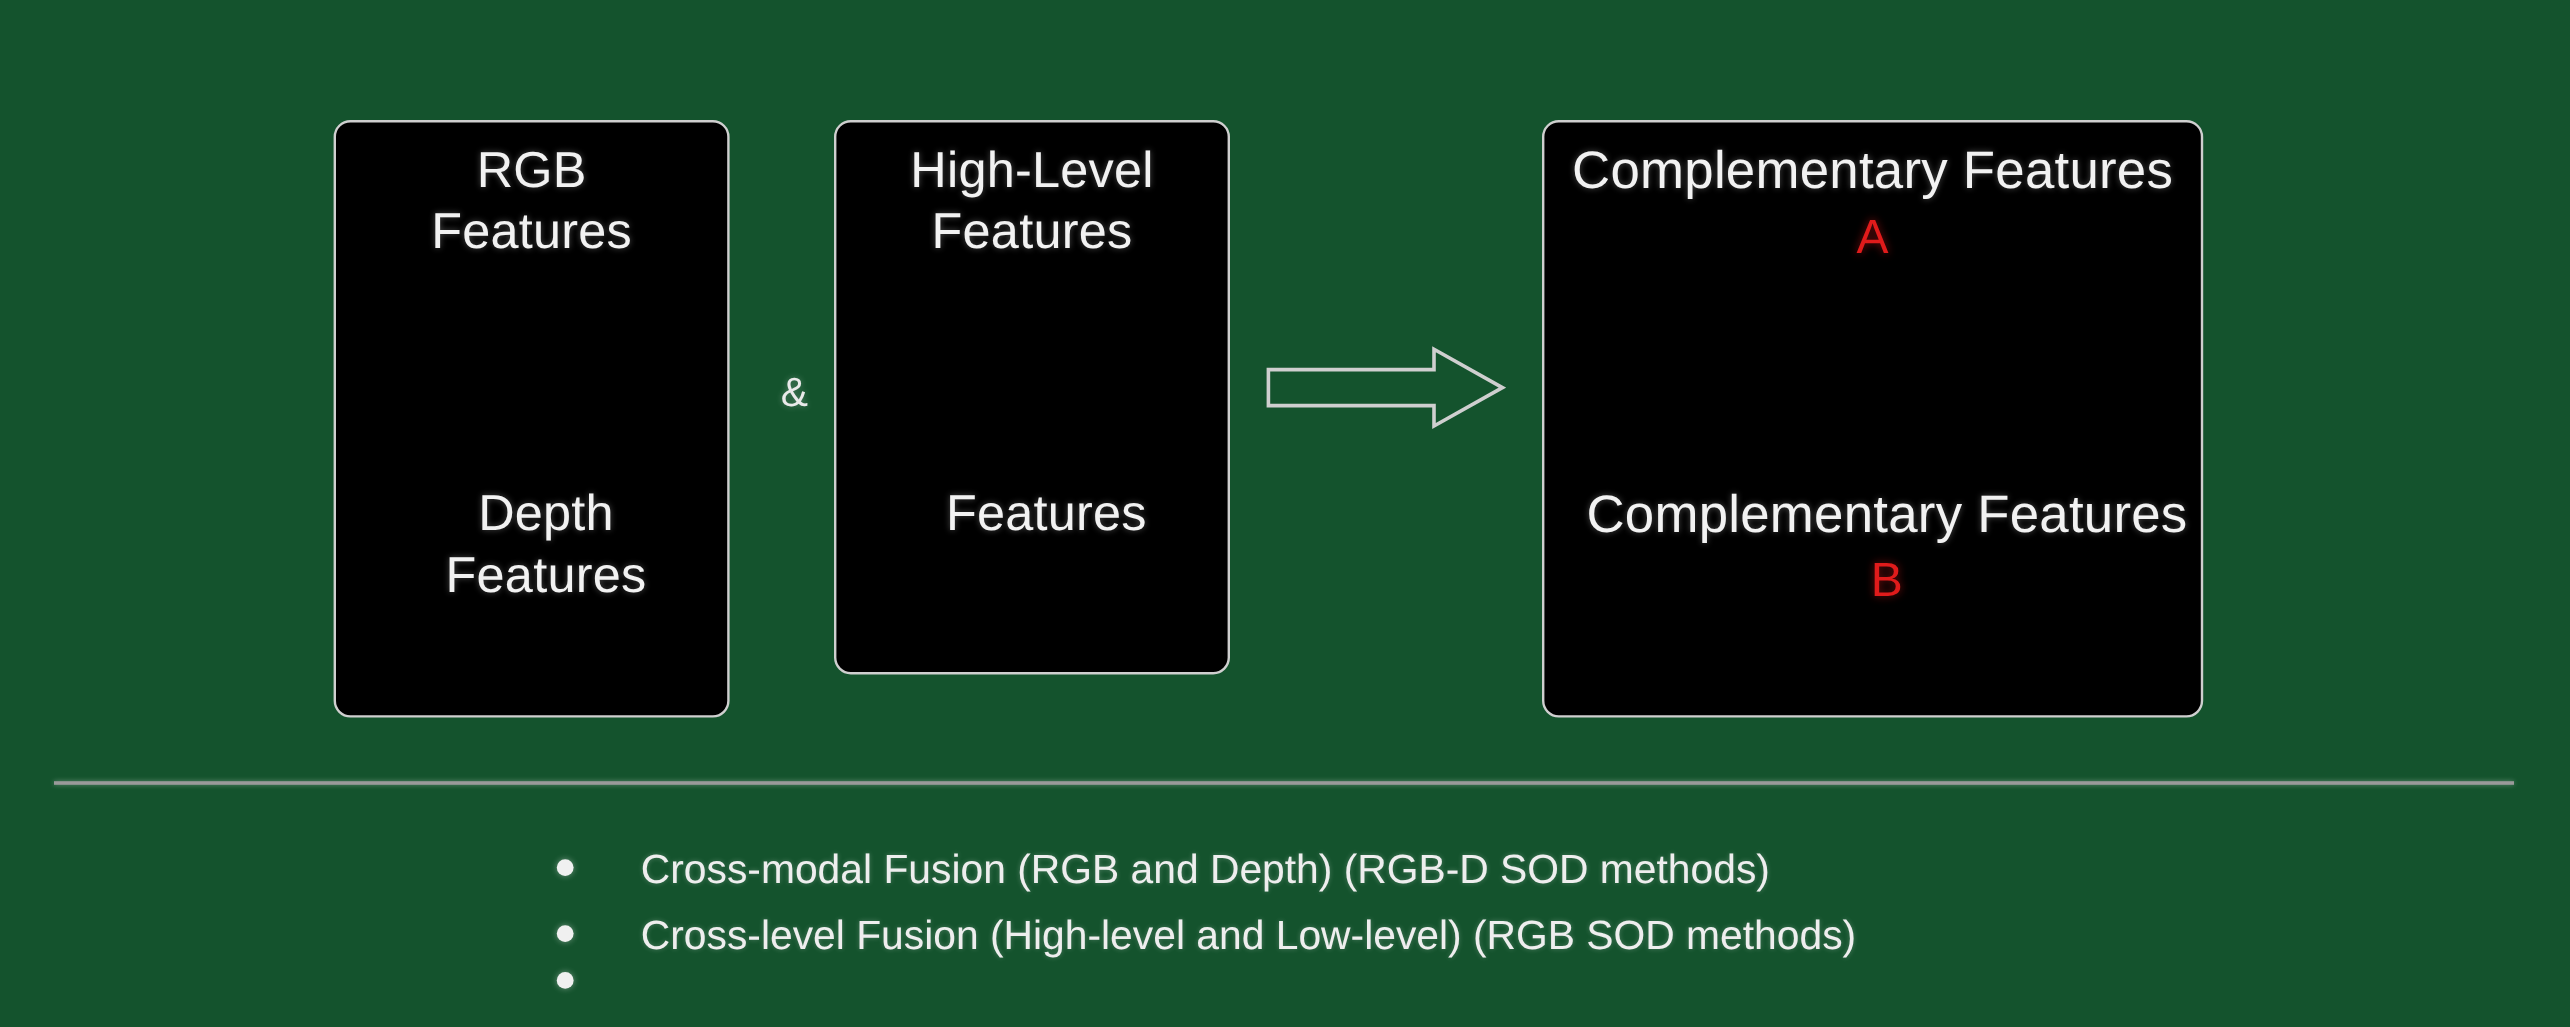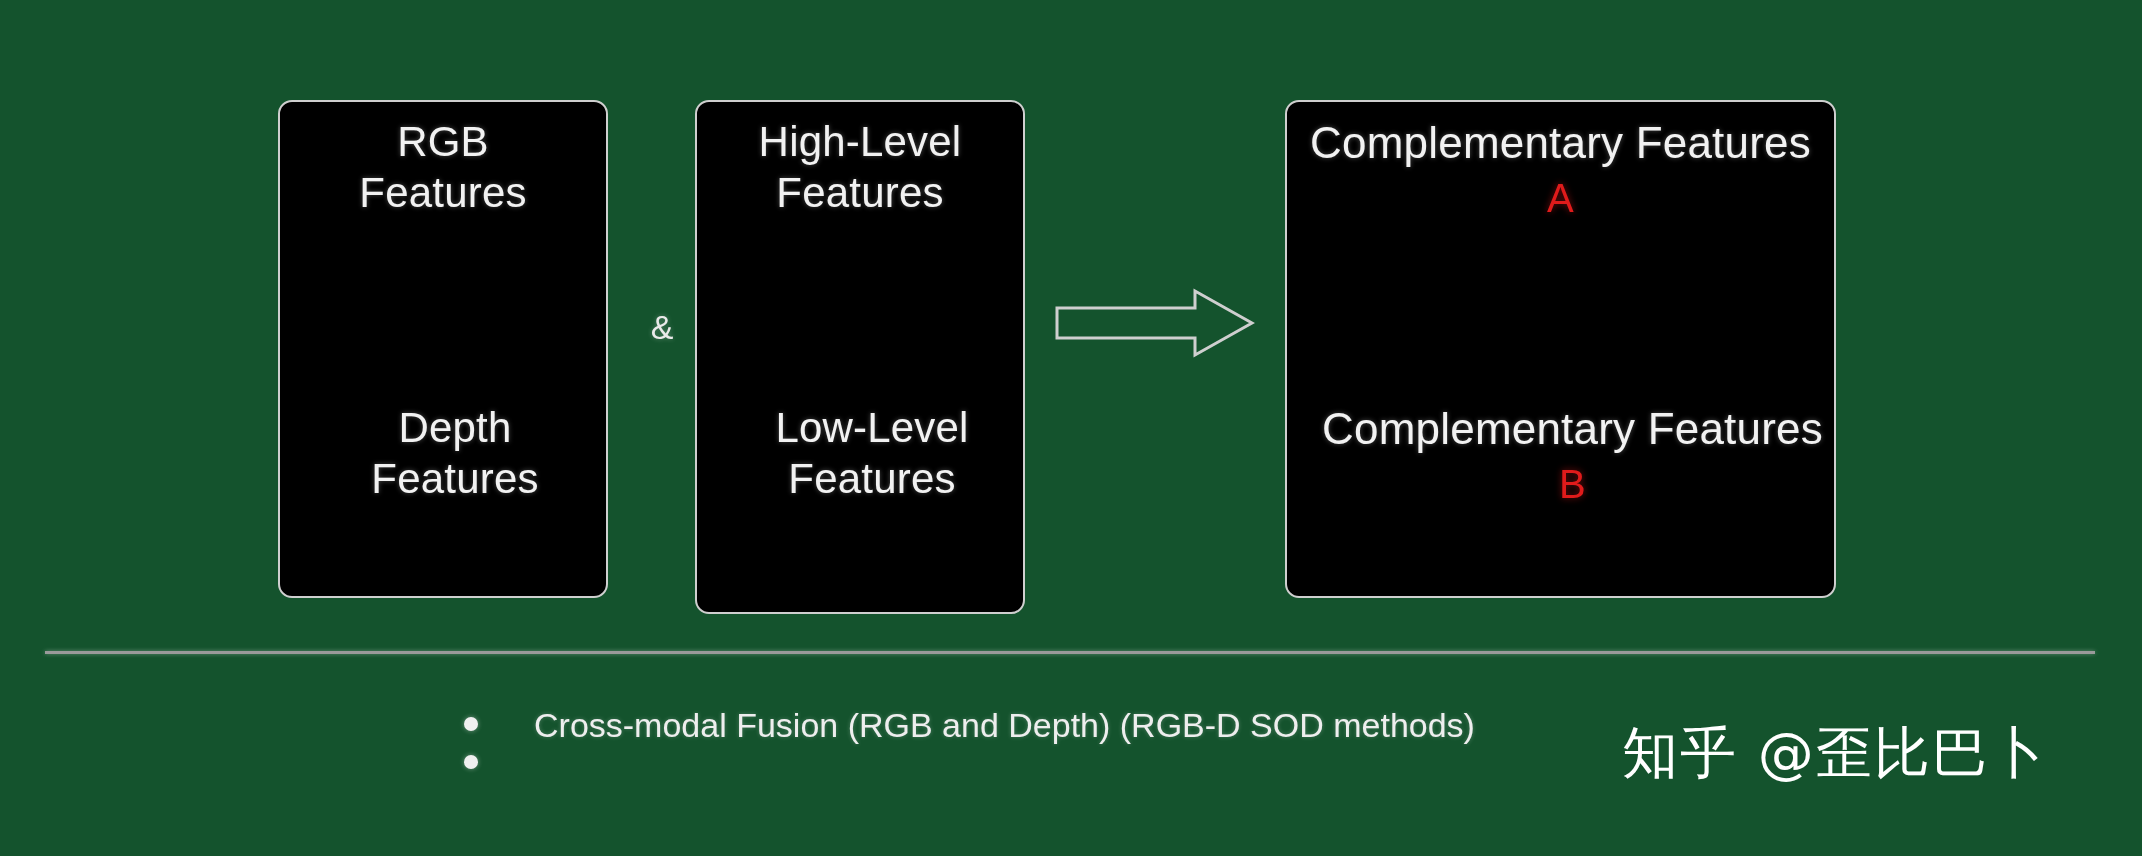--- a/index.html
+++ b/index.html
@@ -38,21 +38,21 @@
     right: 0;
     text-align: center;
     line-height: 1.22;
     letter-spacing: 0.2px;
     text-shadow: 0 0 5px rgba(255,255,255,0.30);
   }
   .fbox .lines.top   { top: 14px; }
   .fbox .lines.bottom{ top: 300px; margin-left: 24px; }
 
   #box-rgb-depth   { left: 278px; top: 100px; width: 330px; height: 498px; }
-  #box-high-low    { left: 695px; top: 100px; width: 330px; height: 514px; }
+  #box-high-low    { left: 695px; top: 100px; width: 330px; height: 462px; }
   #box-complement  { left: 1285px; top: 100px; width: 551px; height: 498px; }
 
   .ftext {
     font-size: 42px;
     font-weight: 400;
     color: #f2f2f2;
     white-space: nowrap;
   }
   .ftext.wide { font-size: 44px; }
 
@@ -159,21 +159,20 @@
   </div>
 
   <div id="ampersand">&amp;</div>
 
   <div class="fbox" id="box-high-low">
     <div class="lines top">
       <div class="ftext">High-Level</div>
       <div class="ftext">Features</div>
     </div>
     <div class="lines bottom">
-      <div class="ftext">Low-Level</div>
       <div class="ftext">Features</div>
     </div>
   </div>
 
   <div id="flow-arrow">
     <svg width="200" height="70" viewBox="0 0 200 70" xmlns="http://www.w3.org/2000/svg">
       <polygon points="2,20 140,20 140,3 197,35 140,67 140,50 2,50" fill="none" stroke="#cfcfcf" stroke-width="3" stroke-linejoin="miter"></polygon>
     </svg>
   </div>
 
@@ -190,18 +189,21 @@
 
   <div id="divider"></div>
 
   <ul id="bullet-list">
     <li>
       <span class="bullet-dot"></span>
       <span class="bullet-text">Cross-modal Fusion (RGB and Depth) (RGB-D SOD methods)</span>
     </li>
     <li>
       <span class="bullet-dot"></span>
+      <span class="bullet-text">Cross-level Fusion (High-level and Low-level) (RGB SOD methods)</span>
+    </li>
+    <li>
+      <span class="bullet-dot"></span>
     </li>
   </ul>
 
-  <div id="watermark">知乎 @歪比巴卜</div>
 
 </div>
 
 </body></html>

